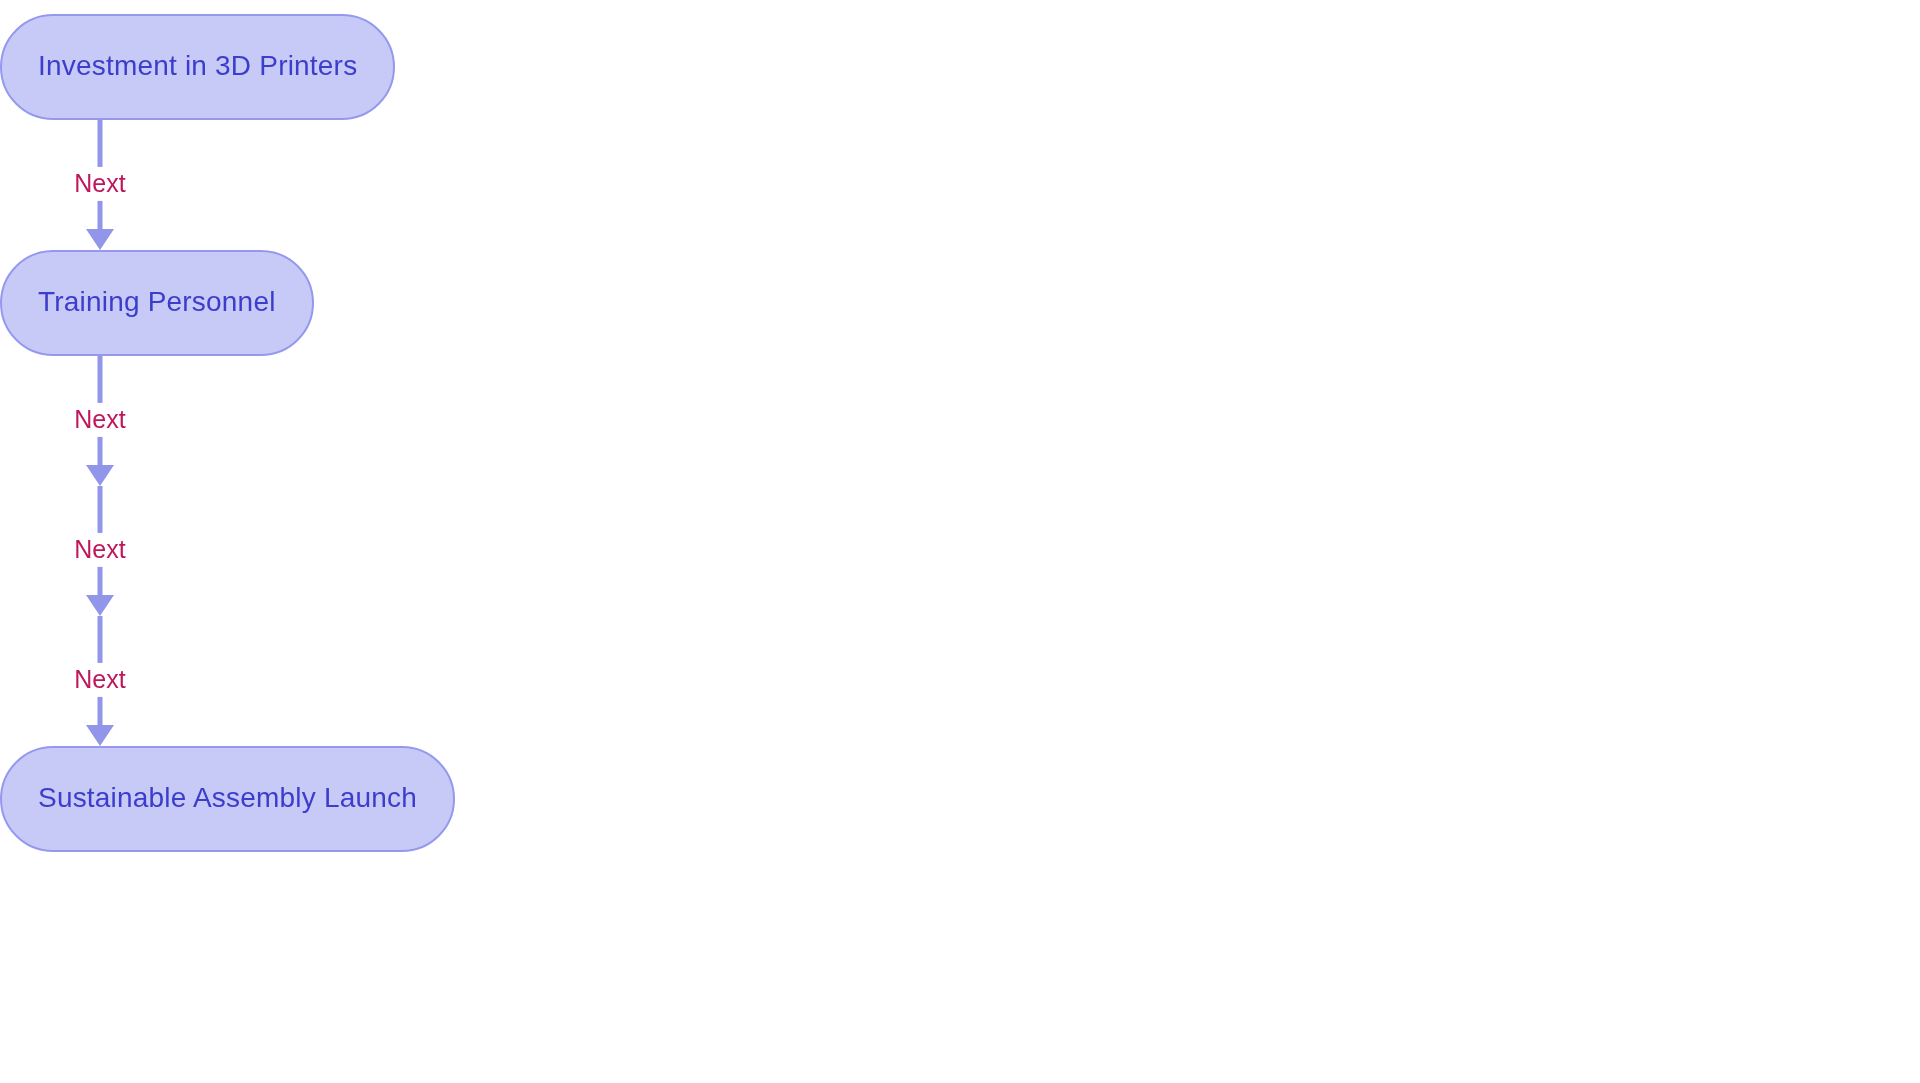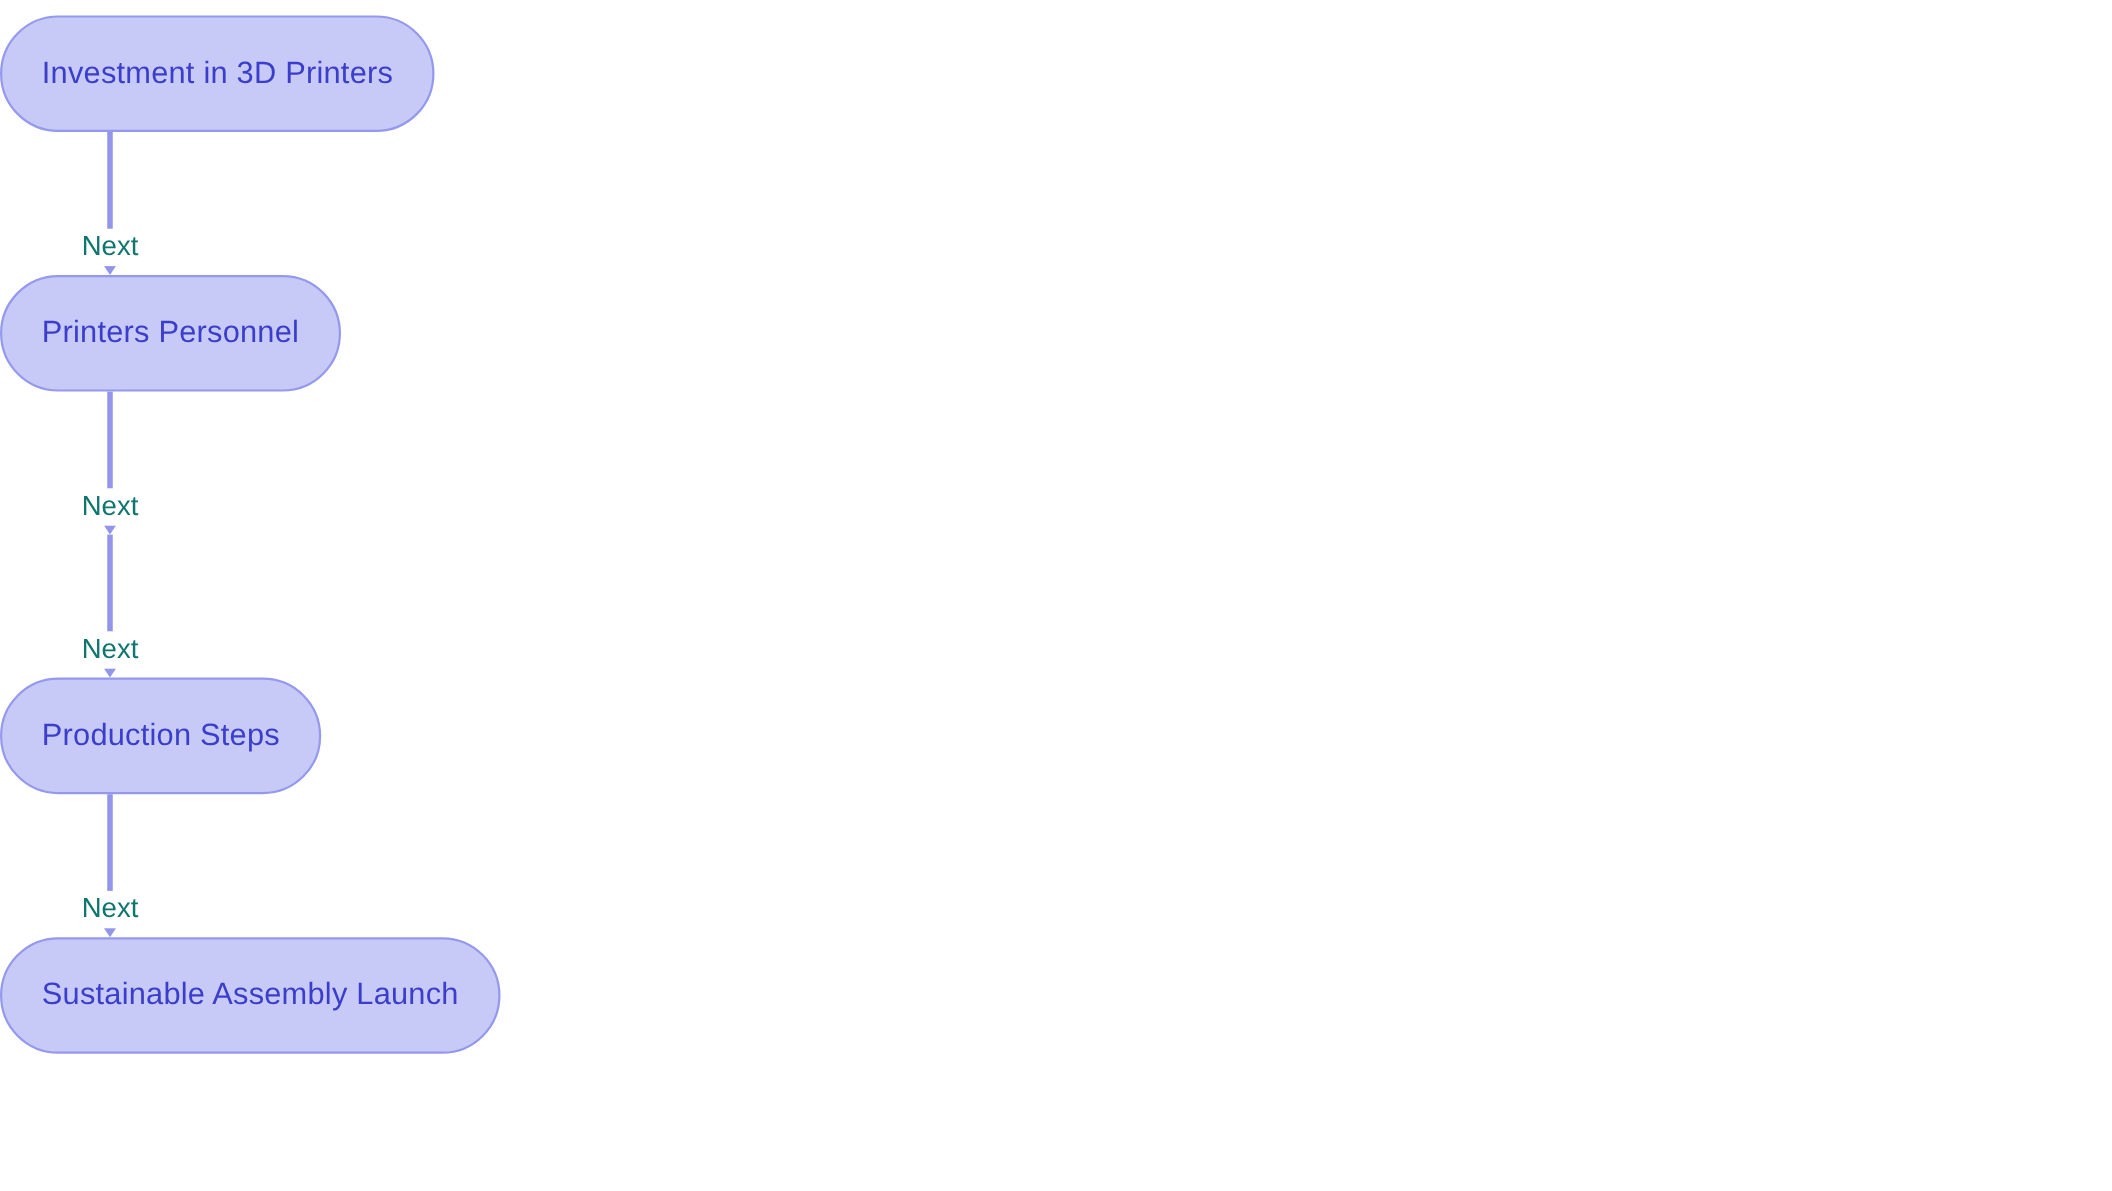--- a/index.html
+++ b/index.html
@@ -55,24 +55,23 @@
     width: 5px;
     background: #9296ea;
   }
   .connector .edge-label {
     position: absolute;
     left: 50%;
     top: 50%;
     transform: translate(-50%, -54%);
     background: #ffffff;
     padding: 3px 8px;
-    color: #0f766e;
+    color: #be185d;
     font-size: 25px;
     line-height: 1.1;
-    margin-top: 41px;
   }
   .connector .arrowhead {
     position: absolute;
     left: 50%;
     transform: translateX(-50%);
     bottom: 0;
     width: 0;
     height: 0;
     border-left: 14px solid transparent;
     border-right: 14px solid transparent;
@@ -88,39 +87,36 @@
     <span class="node-label">Investment in 3D Printers</span>
   </div>
 
   <div class="connector">
     <div class="edge-line"></div>
     <div class="arrowhead"></div>
     <div class="edge-label">Next</div>
   </div>
 
   <div class="node">
-    <span class="node-label">Printers Personnel</span>
+    <span class="node-label">Training Personnel</span>
   </div>
 
   <div class="connector">
     <div class="edge-line"></div>
     <div class="arrowhead"></div>
     <div class="edge-label">Next</div>
   </div>
 
 
   <div class="connector">
     <div class="edge-line"></div>
     <div class="arrowhead"></div>
     <div class="edge-label">Next</div>
   </div>
 
-  <div class="node">
-    <span class="node-label">Production Steps</span>
-  </div>
 
   <div class="connector">
     <div class="edge-line"></div>
     <div class="arrowhead"></div>
     <div class="edge-label">Next</div>
   </div>
 
   <div class="node">
     <span class="node-label">Sustainable Assembly Launch</span>
   </div>

